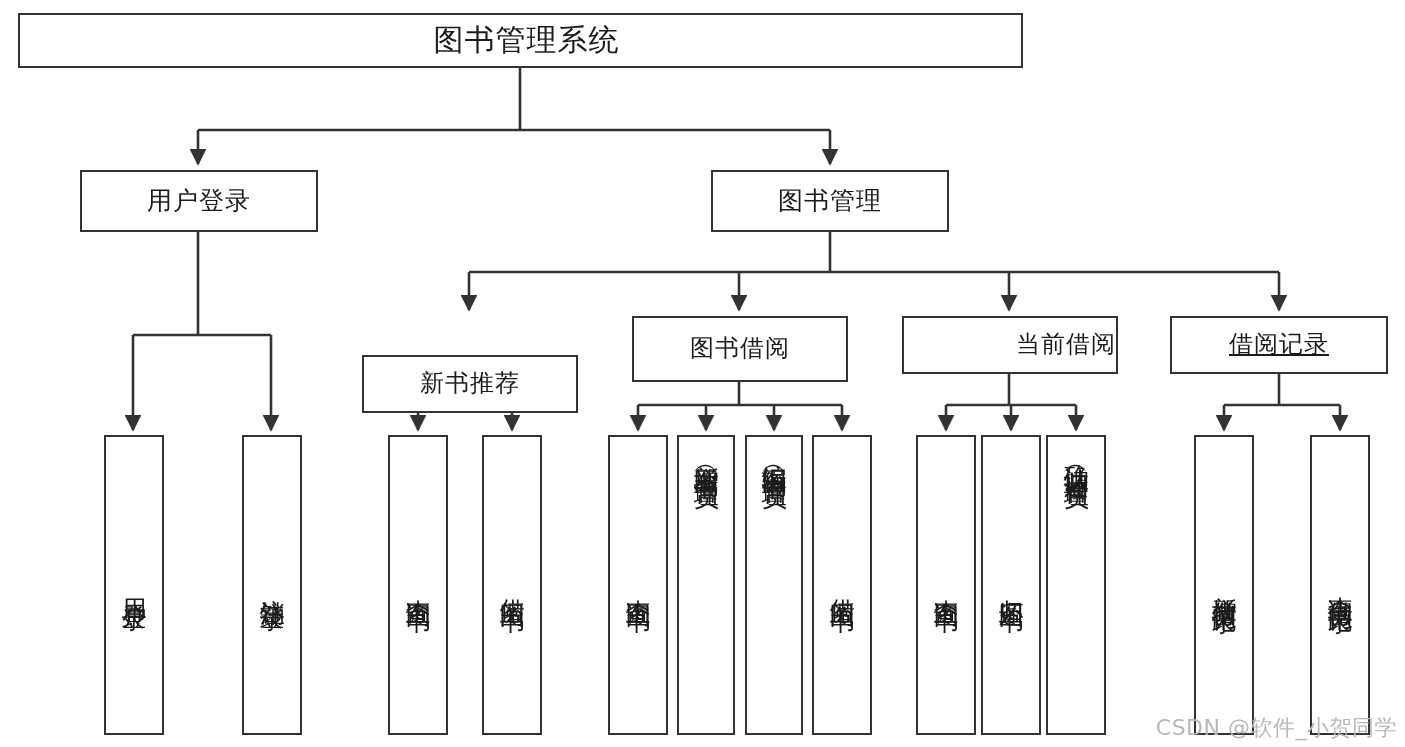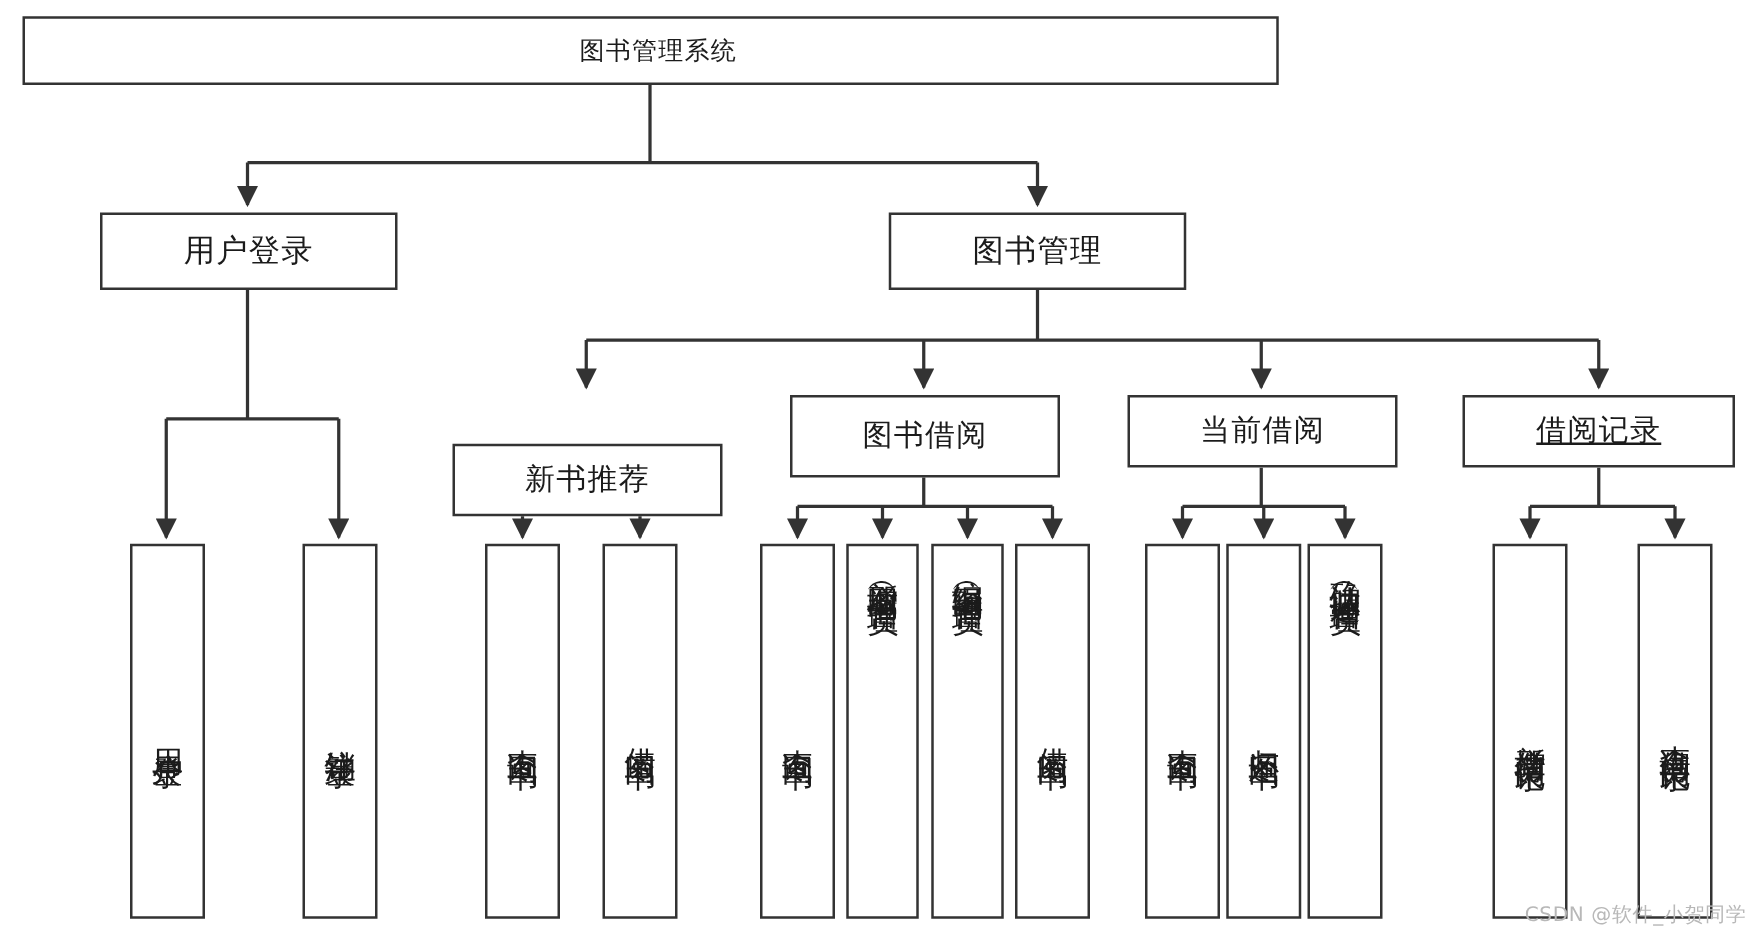--- a/index.html
+++ b/index.html
@@ -34,21 +34,21 @@
     align-items: center;
     justify-content: center;
     color: #1b1b1b;
   }
   .node .label {
     font-size: 25px;
     letter-spacing: 1px;
     line-height: 1.15;
     white-space: nowrap;
   }
-  .node.root .label { font-size: 20px; margin-left: 12px; }
+  .node.root .label { font-size: 30px; margin-left: 12px; }
   .node.lvl2 .label { font-size: 25px; }
   .node.lvl3 .label { font-size: 24px; }
 
   .leaf {
     position: absolute;
     box-sizing: border-box;
     border: 2.5px solid #333333;
     background: #ffffff;
     display: flex;
     align-items: flex-start;
@@ -65,21 +65,21 @@
     white-space: nowrap;
   }
   .leaf.centered {
     align-items: center;
     padding-top: 0;
   }
   .watermark {
     position: absolute;
     right: 8px;
     bottom: 4px;
-    font-size: 16px;
+    font-size: 22px;
     color: #b8b8b8;
     white-space: nowrap;
     letter-spacing: 0.5px;
   }
 </style>
 </head>
 <body>
 
 <div id="canvas">
 
@@ -143,21 +143,21 @@
   <div class="node lvl2" style="left:711px; top:170px; width:238px; height:62px;">
     <span class="label">图书管理</span>
   </div>
 
   <div class="node lvl3" style="left:362px; top:316px; width:216px; height:58px;margin-top:39px;">
     <span class="label">新书推荐</span>
   </div>
   <div class="node lvl3" style="left:632px; top:316px; width:216px; height:66px;">
     <span class="label">图书借阅</span>
   </div>
-  <div class="node lvl3" style="left:902px; top:316px; width:216px; height:58px;">
+  <div class="node lvl3" style="left:902px; top:316px; width:216px; height:58px;justify-content:flex-end;">
     <span class="label">当前借阅</span>
   </div>
   <div class="node lvl3" style="left:1170px; top:316px; width:218px; height:58px;text-decoration:underline;">
     <span class="label">借阅记录</span>
   </div>
 
   <div class="leaf centered" style="left:104px; top:435px; width:60px; height:300px;">
     <span class="vlabel">用户登录</span>
   </div>
   <div class="leaf centered" style="left:242px; top:435px; width:60px; height:300px;">

